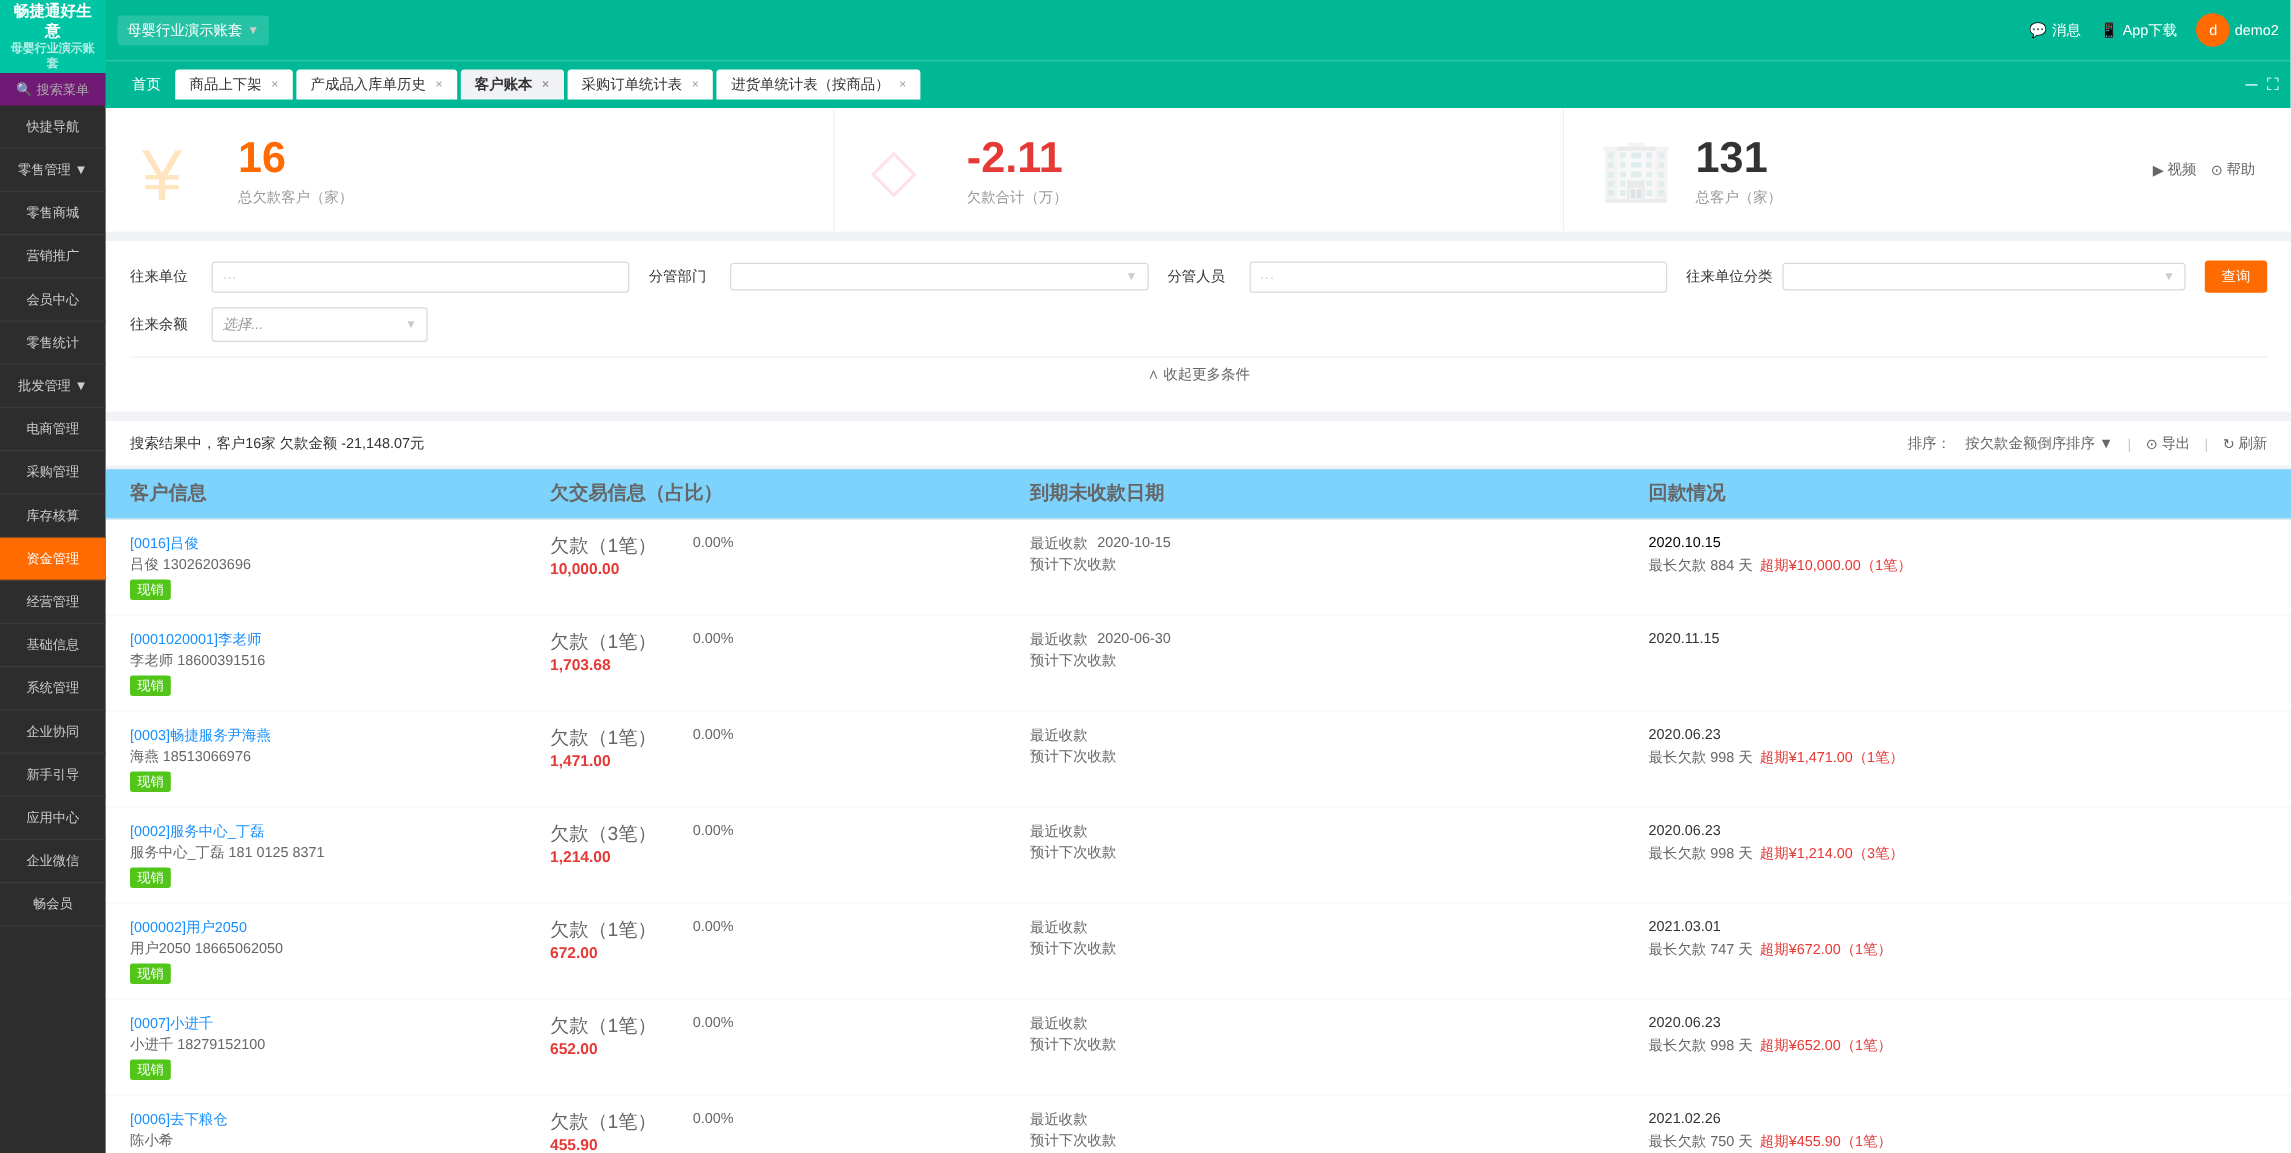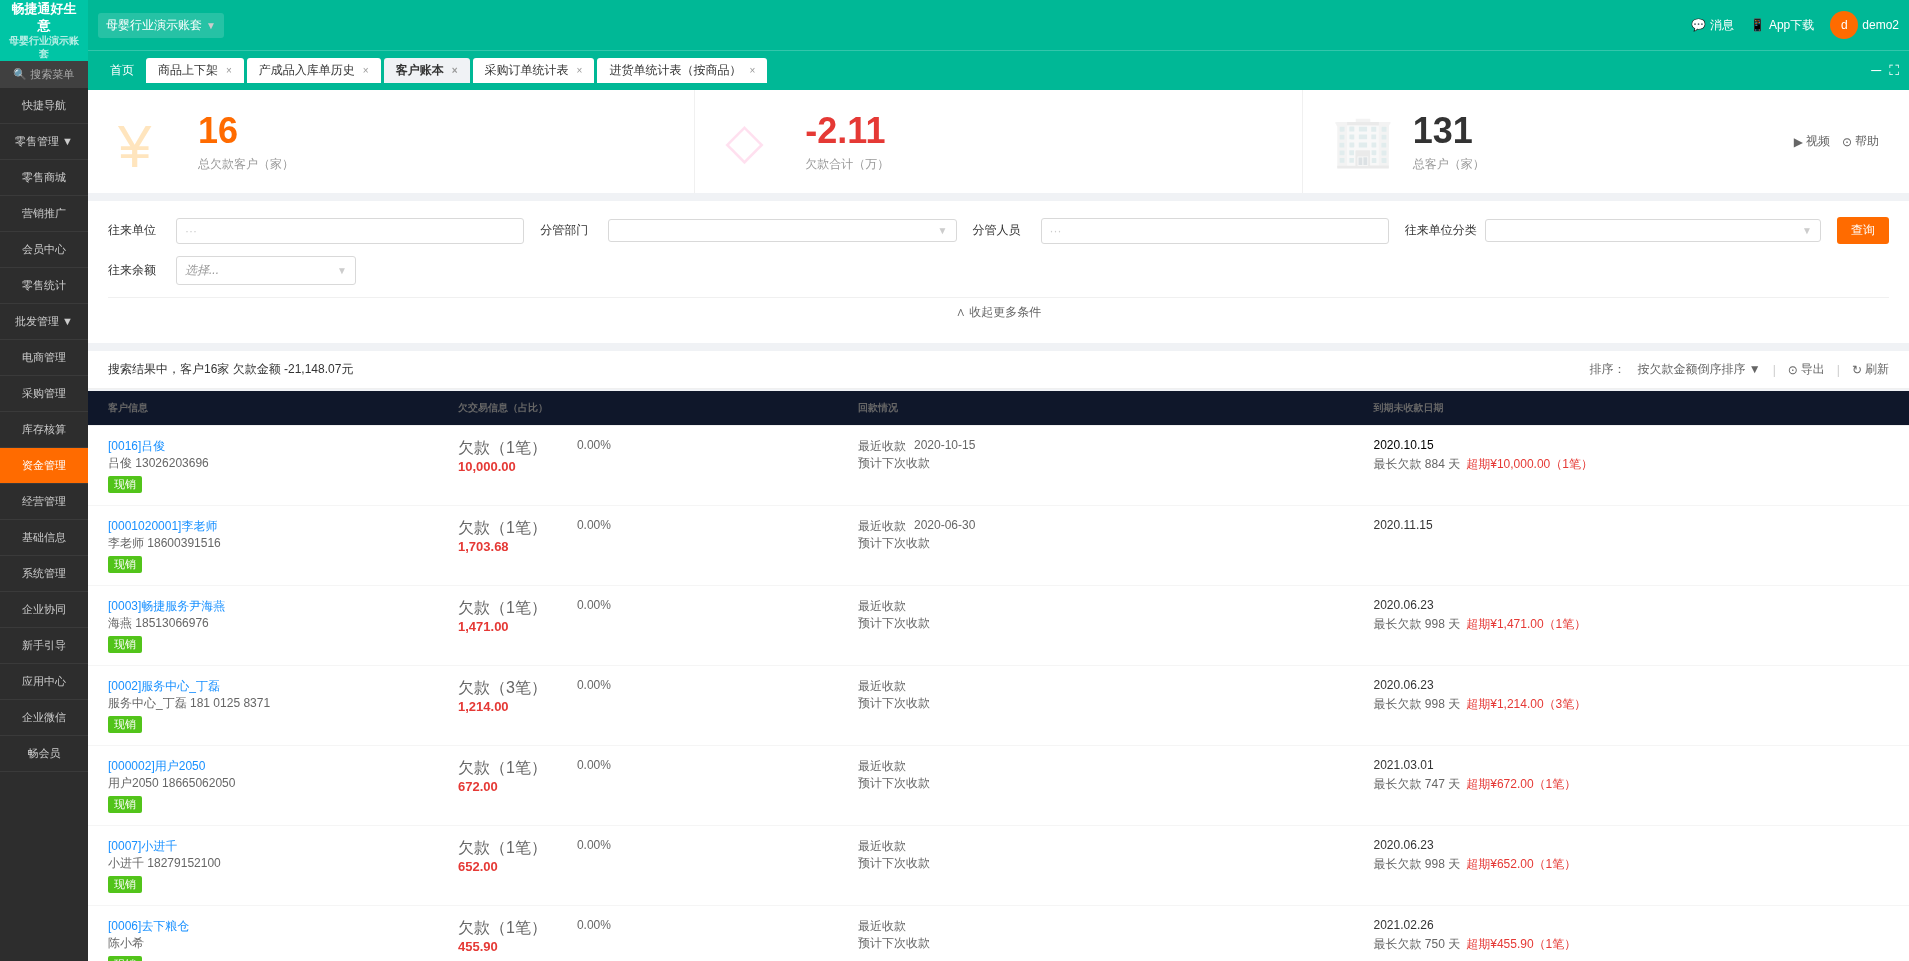--- a/index.html
+++ b/index.html
@@ -6,21 +6,21 @@
     body { font-family: "Microsoft YaHei", "PingFang SC", sans-serif; font-size: 12px; background: #f0f2f5; color: #333; }
 
     
     .app-layout { display: flex; height: 961px; overflow: hidden; }
     .sidebar { width: 88px; background: #2d2d2d; display: flex; flex-direction: column; flex-shrink: 0; }
     .main-area { flex: 1; display: flex; flex-direction: column; overflow: hidden; }
 
     
     .sidebar-logo { background: #00c5a5; padding: 8px; display: flex; align-items: center; justify-content: center; height: 61px; }
     .sidebar-logo-text { color: white; font-size: 11px; font-weight: bold; text-align: center; line-height: 1.3; }
-    .sidebar-search { background: #404040; padding: 6px; text-align: center; color: #aaa; font-size: 11px; cursor: pointer; }
+    .sidebar-search { background: #701a75; padding: 6px; text-align: center; color: #aaa; font-size: 11px; cursor: pointer; }
     .sidebar-nav-item { padding: 10px 6px; text-align: center; color: #ccc; font-size: 11px; cursor: pointer; border-bottom: 1px solid #3a3a3a; }
     .sidebar-nav-item.active { background: #ff6b00; color: white; }
 
     
     .top-bar { background: #00b896; display: flex; align-items: center; padding: 0 10px; height: 50px; flex-shrink: 0; }
     .company-select { background: rgba(255,255,255,0.15); border: none; color: white; padding: 4px 8px; border-radius: 3px; font-size: 12px; cursor: pointer; display: flex; align-items: center; gap: 4px; }
     .top-bar-right { margin-left: auto; display: flex; align-items: center; gap: 16px; color: white; font-size: 12px; }
     .top-bar-right-item { display: flex; align-items: center; gap: 4px; cursor: pointer; }
 
     
@@ -57,21 +57,21 @@
     .filter-select-text { color: #999; }
     .collapse-btn { text-align: center; color: #666; font-size: 12px; cursor: pointer; padding: 6px; border-top: 1px solid #f0f0f0; margin-top: 4px; }
 
     
     .result-bar { background: white; padding: 10px 20px; display: flex; align-items: center; justify-content: space-between; margin-bottom: 2px; border-bottom: 1px solid #f0f0f0; }
     .result-info { font-size: 12px; color: #333; }
     .result-actions { display: flex; align-items: center; gap: 12px; font-size: 12px; color: #666; }
 
     
     .table-container { background: white; }
-    .table-header { display: grid; grid-template-columns: 350px 400px 1fr 1fr; padding: 10px 20px; background: #0f172a; border-bottom: 1px solid #f0f0f0; font-size: 10px; color: #666; font-weight: bold; }
+    .table-header { display: grid; grid-template-columns: 350px 400px 1fr 1fr; padding: 10px 20px; background: #7dd3fc; border-bottom: 1px solid #f0f0f0; font-size: 16px; color: #666; font-weight: bold; }
     .table-row { display: grid; grid-template-columns: 350px 400px 1fr 1fr; padding: 12px 20px; border-bottom: 1px solid #f5f5f5; align-items: start; }
     .customer-name { color: #1890ff; font-size: 12px; cursor: pointer; }
     .customer-phone { color: #666; font-size: 12px; }
     .customer-tag { display: inline-block; background: #52c41a; color: white; padding: 1px 6px; border-radius: 2px; font-size: 11px; margin-top: 4px; }
     .debt-amount { color: #e53935; font-size: 13px; font-weight: bold; }
     .debt-count { color: #666; font-size: 16px; }
     .debt-ratio { color: #666; font-size: 12px; margin-left: 20px; }
     .debt-cell { display: flex; align-items: flex-start; gap: 10px; }
     .recovery-label { color: #666; font-size: 12px; }
     .recovery-date { color: #666; font-size: 12px; }
@@ -298,22 +298,22 @@
             <span>↻</span>
             <span>刷新</span>
           </span>
         </div>
       </div>
 
       <div class="table-container">
         <div class="table-header">
           <div>客户信息</div>
           <div>欠交易信息（占比）</div>
+          <div>到期未收款日期</div>
           <div>回款情况</div>
-          <div>到期未收款日期</div>
         </div>
 
         <div class="table-row">
           <div>
             <div class="customer-name">[0016]吕俊</div>
             <div class="customer-phone">吕俊  13026203696</div>
             <div class="customer-tag">现销</div>
           </div>
           <div class="debt-cell">
             <div>

